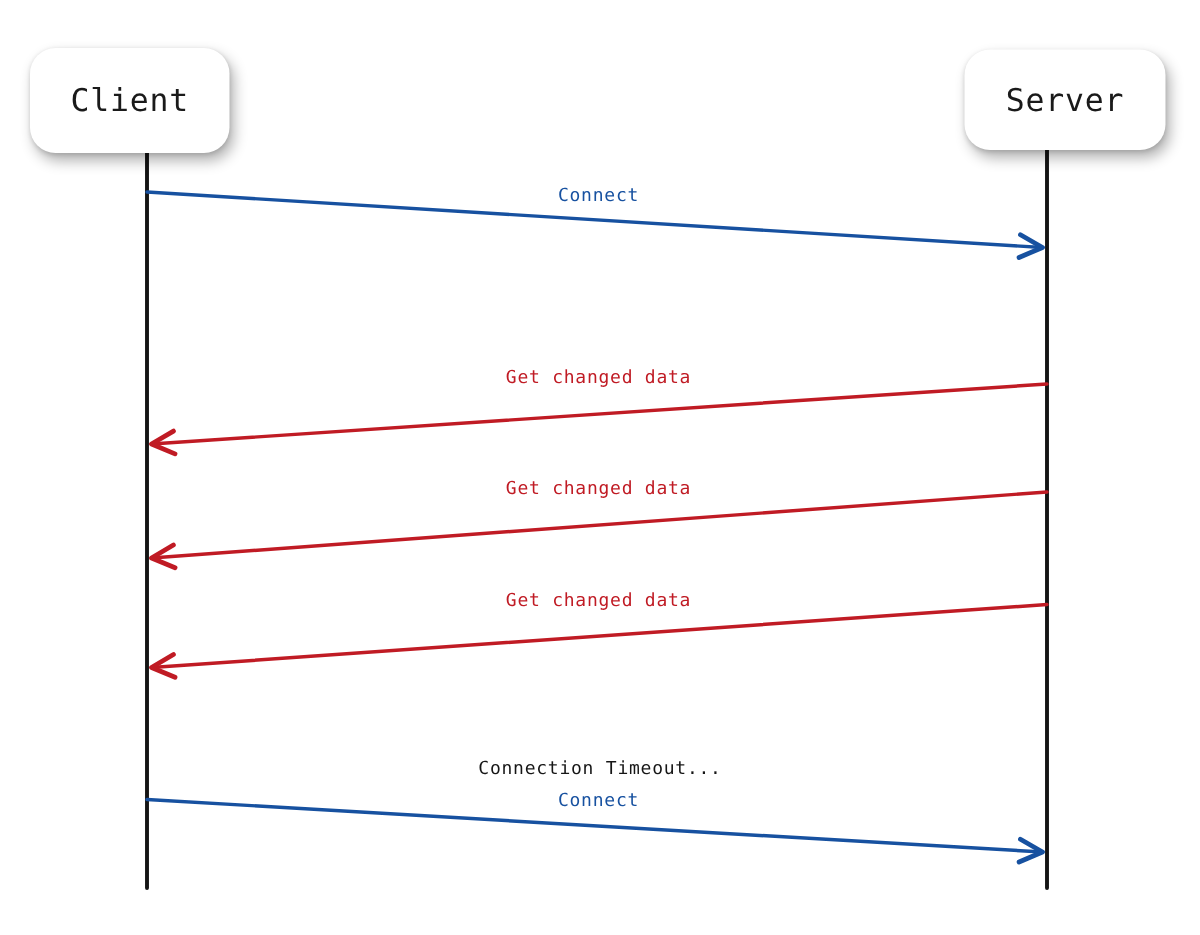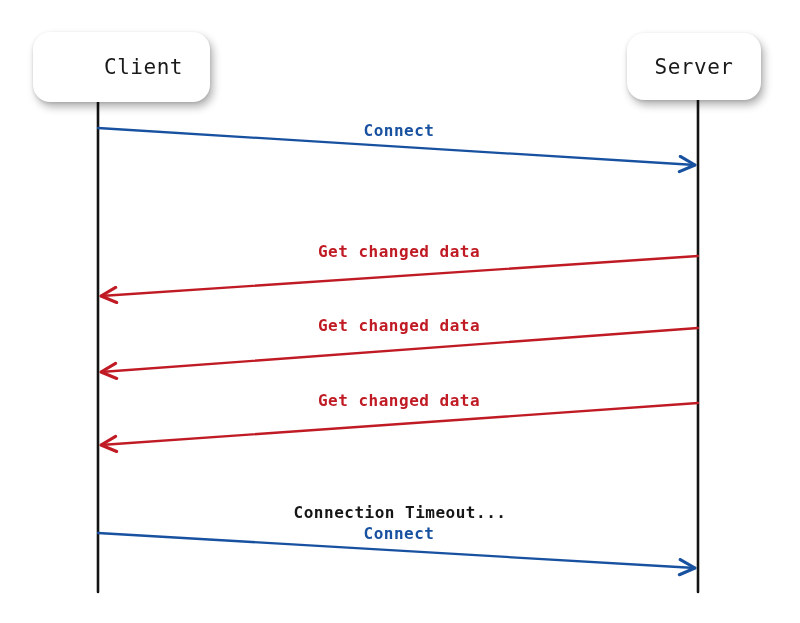--- a/index.html
+++ b/index.html
@@ -9,21 +9,21 @@
   }
   #arrow-layer{position:absolute;left:0;top:0;width:100%;height:100%;}
   .actor-box{
     position:absolute;background:#ffffff;border-radius:17px;
     box-shadow:3px 5px 9px rgba(0,0,0,0.30), 0 1px 3px rgba(0,0,0,0.12);
     display:flex;align-items:center;justify-content:center;
     font-size:21px;color:#1a1a1a;letter-spacing:0.5px;z-index:2;
   }
   .msg-label{
     position:absolute;transform:translate(-50%,-50%);
-    font-size:16px;white-space:nowrap;z-index:1;letter-spacing:0.5px;font-weight:bold;
+    font-size:12px;white-space:nowrap;z-index:1;letter-spacing:0.5px;
   }
 </style>
 </head>
 <body>
 
 <div class="canvas">
 
   <svg id="arrow-layer" viewBox="0 0 800 623">
       <defs>
         <marker id="ah1751A0" viewBox="0 0 12 12" refX="10.8" refY="6" markerWidth="19" markerHeight="19" orient="auto" markerUnits="userSpaceOnUse">
@@ -35,25 +35,25 @@
       </defs>
       <line x1="98" y1="102" x2="98" y2="592" stroke="#141414" stroke-width="2.6" stroke-linecap="round"></line>
       <line x1="698" y1="100" x2="698" y2="592" stroke="#141414" stroke-width="2.6" stroke-linecap="round"></line>
       <line x1="98" y1="128" x2="695" y2="165" stroke="#1751A0" stroke-width="2.3" stroke-linecap="round" marker-end="url(#ah1751A0)"></line>
       <line x1="698" y1="256" x2="101" y2="296" stroke="#C01B24" stroke-width="2.3" stroke-linecap="round" marker-end="url(#ahC01B24)"></line>
       <line x1="698" y1="328" x2="101" y2="372" stroke="#C01B24" stroke-width="2.3" stroke-linecap="round" marker-end="url(#ahC01B24)"></line>
       <line x1="698" y1="403" x2="101" y2="445" stroke="#C01B24" stroke-width="2.3" stroke-linecap="round" marker-end="url(#ahC01B24)"></line>
       <line x1="98" y1="533" x2="695" y2="568" stroke="#1751A0" stroke-width="2.3" stroke-linecap="round" marker-end="url(#ah1751A0)"></line>
     </svg>
 
-  <div class="actor-box" style="left: 33px; top: 32px; width: 133px; height: 70px; padding-left: 44px;">
+  <div class="actor-box" style="left: 20px; top: 32px; width: 133px; height: 70px;">
     <span>Client</span>
   </div>
 
-  <div class="actor-box" style="left: 627px; top: 33px; width: 134px; height: 67px;">
+  <div class="actor-box" style="left: 643px; top: 33px; width: 134px; height: 67px;">
     <span>Server</span>
   </div>
 
   <div class="msg-label" style="left: 399px; top: 130px; color: rgb(23, 81, 160);">Connect</div>
 
   <div class="msg-label" style="left: 399px; top: 251px; color: rgb(192, 27, 36);">Get changed data</div>
 
   <div class="msg-label" style="left: 399px; top: 325px; color: rgb(192, 27, 36);">Get changed data</div>
 
   <div class="msg-label" style="left: 399px; top: 400px; color: rgb(192, 27, 36);">Get changed data</div>

